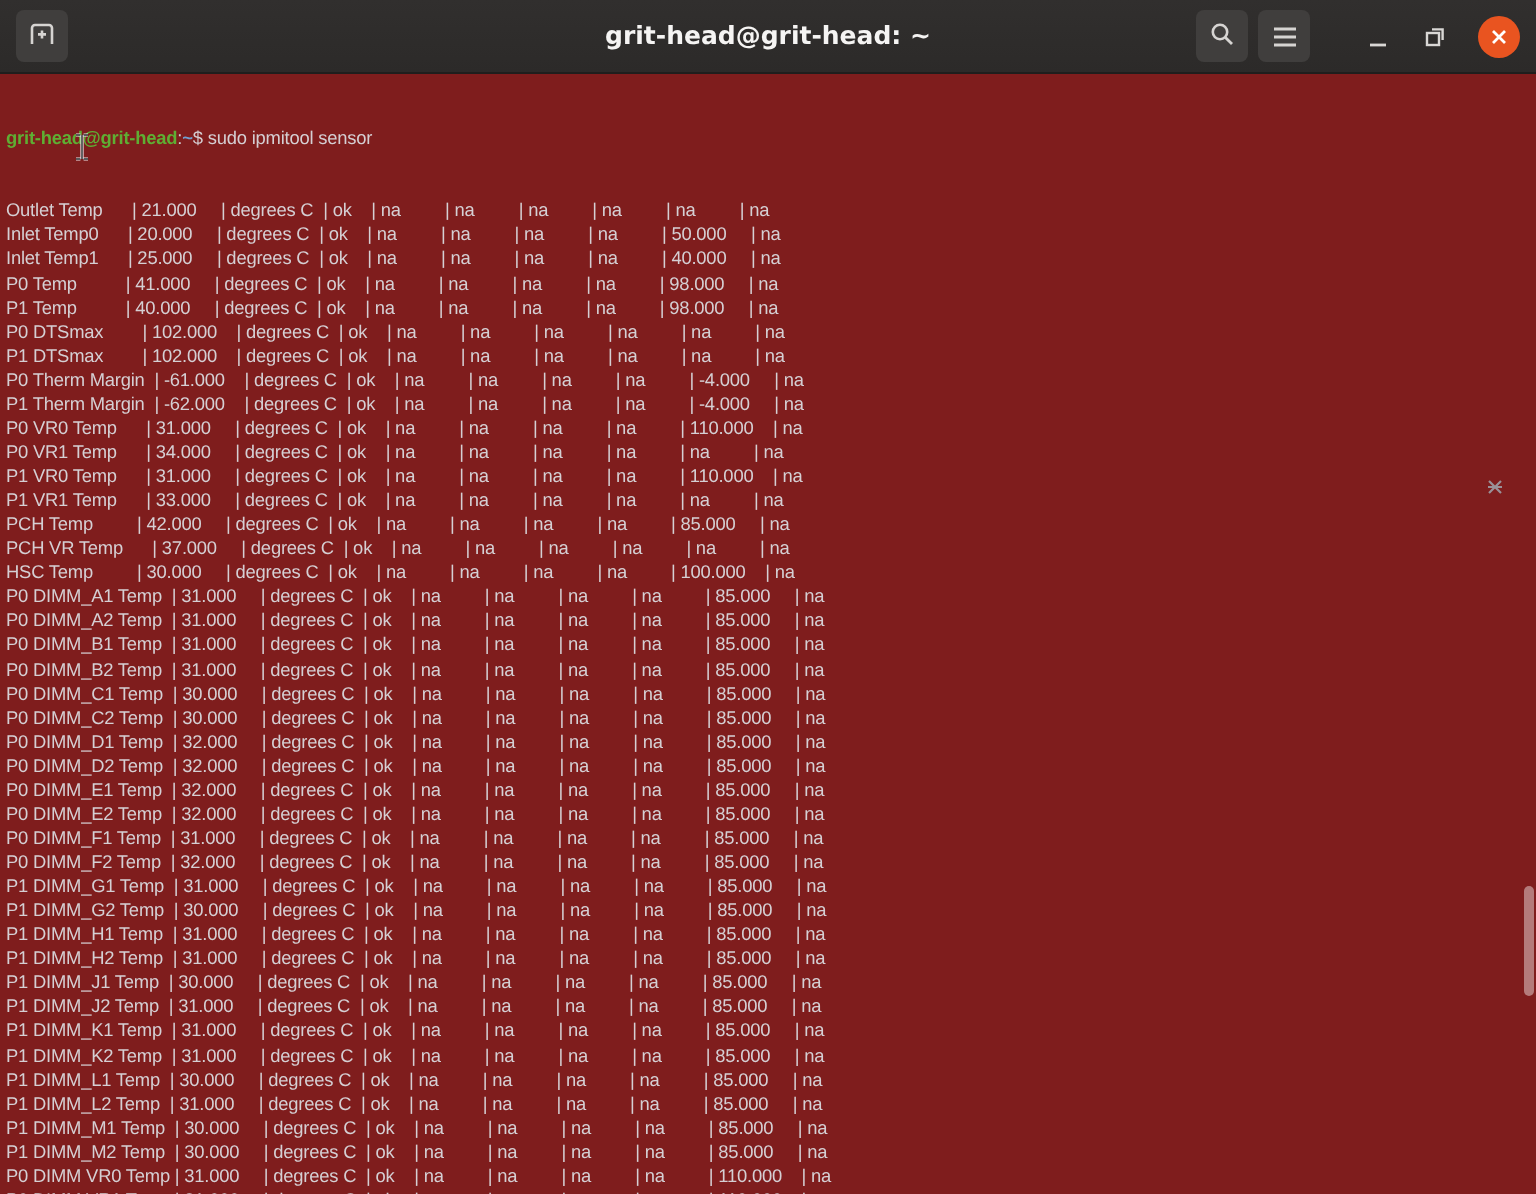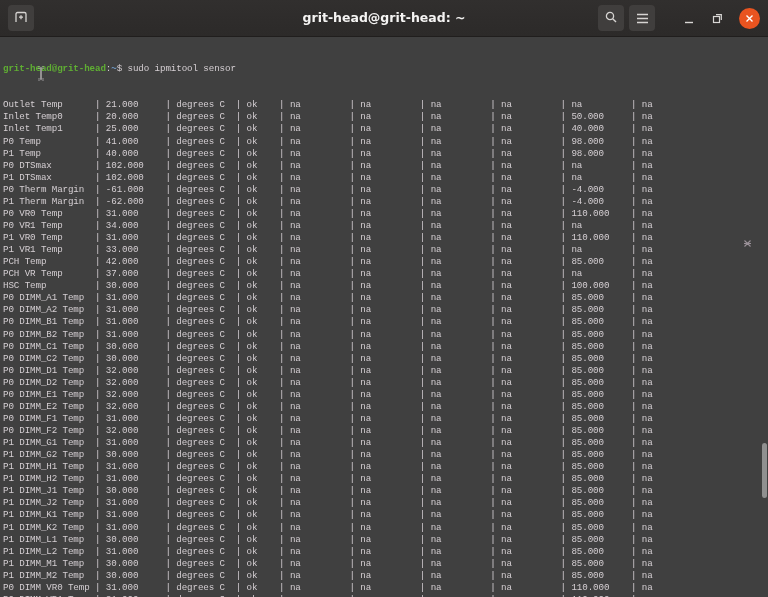--- a/index.html
+++ b/index.html
@@ -21,39 +21,39 @@
   #btn-restore{left:704px;}
   #btn-close{left:736px;}
   #close-circle{width:21px;height:21px;border-radius:50%;display:flex;
     align-items:center;justify-content:center;}
   #title{position:absolute;left:0;right:0;top:0;height:36px;line-height:36px;
     text-align:center;color:#f5f4f3;font-size:12.5px;font-weight:bold;
     pointer-events:none;}
 
   
   #term{position:absolute;top:36px;left:0;width:768px;height:561px;
-    font-family:Liberation Mono, monospace;font-size:9.2px;
+    font-family:Liberation Sans, sans-serif;font-size:9.2px;
     line-height:12.07px;letter-spacing:-0.1px;white-space:pre;
     padding:3px 0 0 3px;box-sizing:border-box;}
   .t-line{height:12.07px;}
   .b{font-weight:bold;}
 
   
   #scrollbar{position:absolute;right:1px;top:443px;width:5px;height:55px;
     border-radius:3px;background:rgba(255,255,255,0.42);}
 
   
   #cursor{position:absolute;left:36px;top:66px;pointer-events:none;}
   
   #artifact{position:absolute;left:743px;top:233px;pointer-events:none;}
 </style>
 </head>
 <body>
 
-<div id="window" style="background: #404040;">
+<div id="window" style="background: #7f1d1d;">
 
   <div id="titlebar">
     <div class="tb-btn" id="btn-new-tab">
       <span>
         <svg width="14" height="14" viewBox="0 0 14 14">
           <path d="M2 12 V4 a1.5 1.5 0 0 1 1.5-1.5 h7 A1.5 1.5 0 0 1 12 4 v8" fill="none" stroke="#d6d4d2" stroke-width="1.3"></path>
           <path d="M7 5.2 v4 M5 7.2 h4" stroke="#d6d4d2" stroke-width="1.3"></path>
         </svg>
       </span>
     </div>

